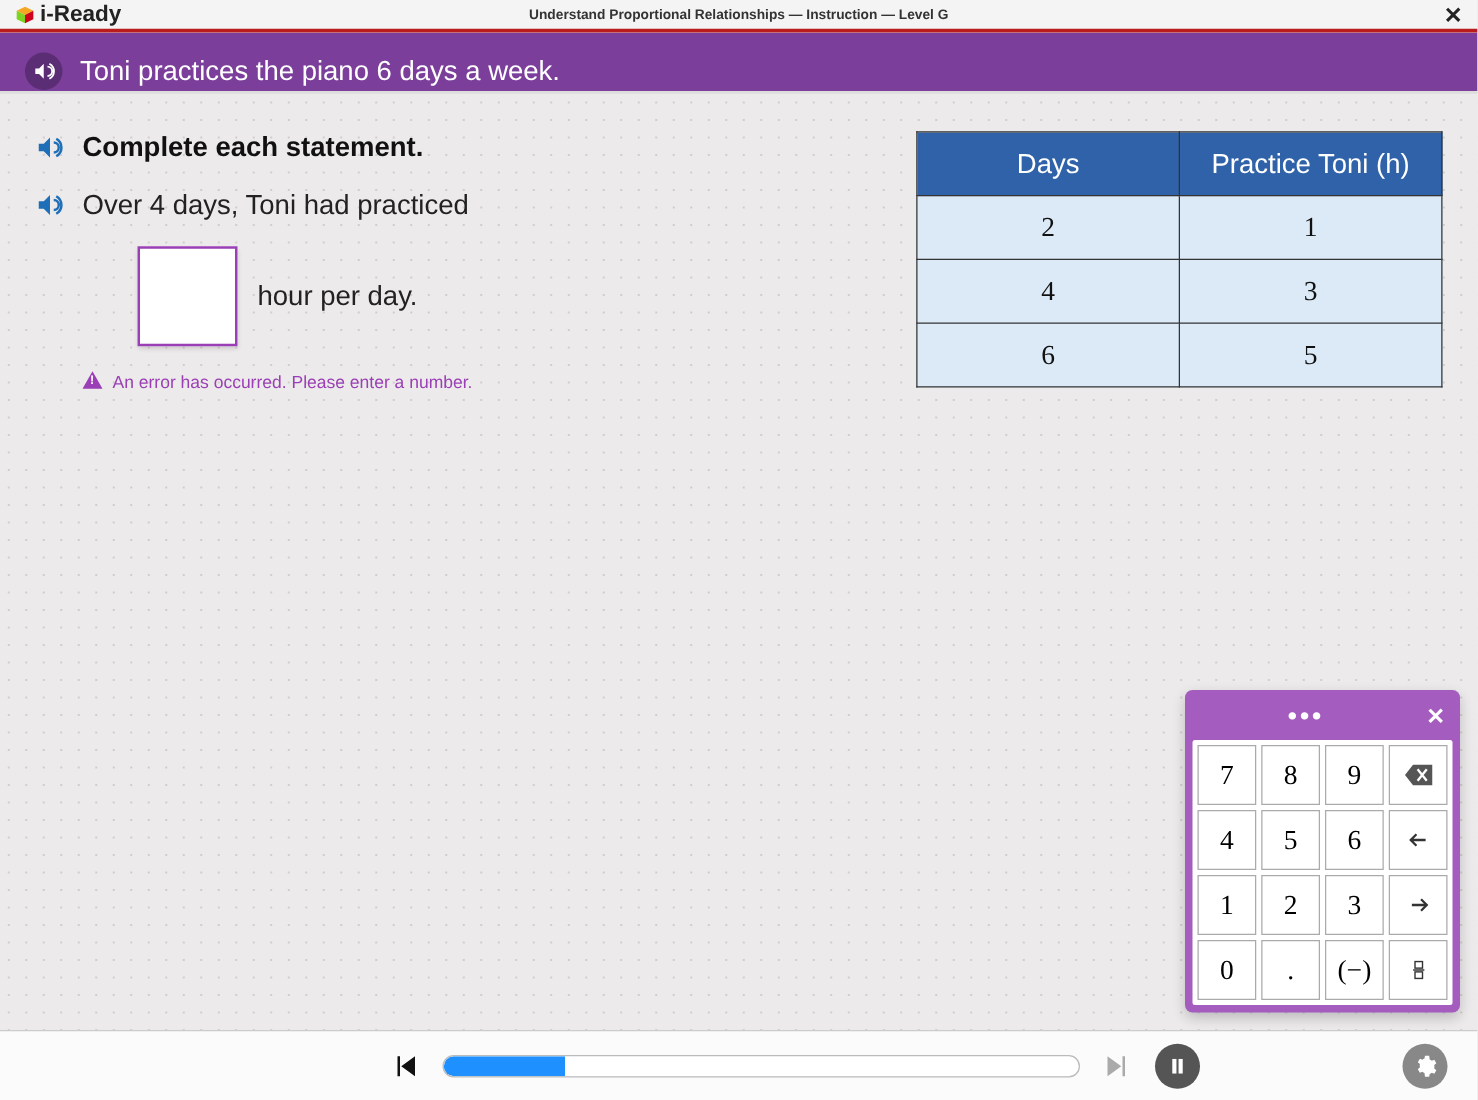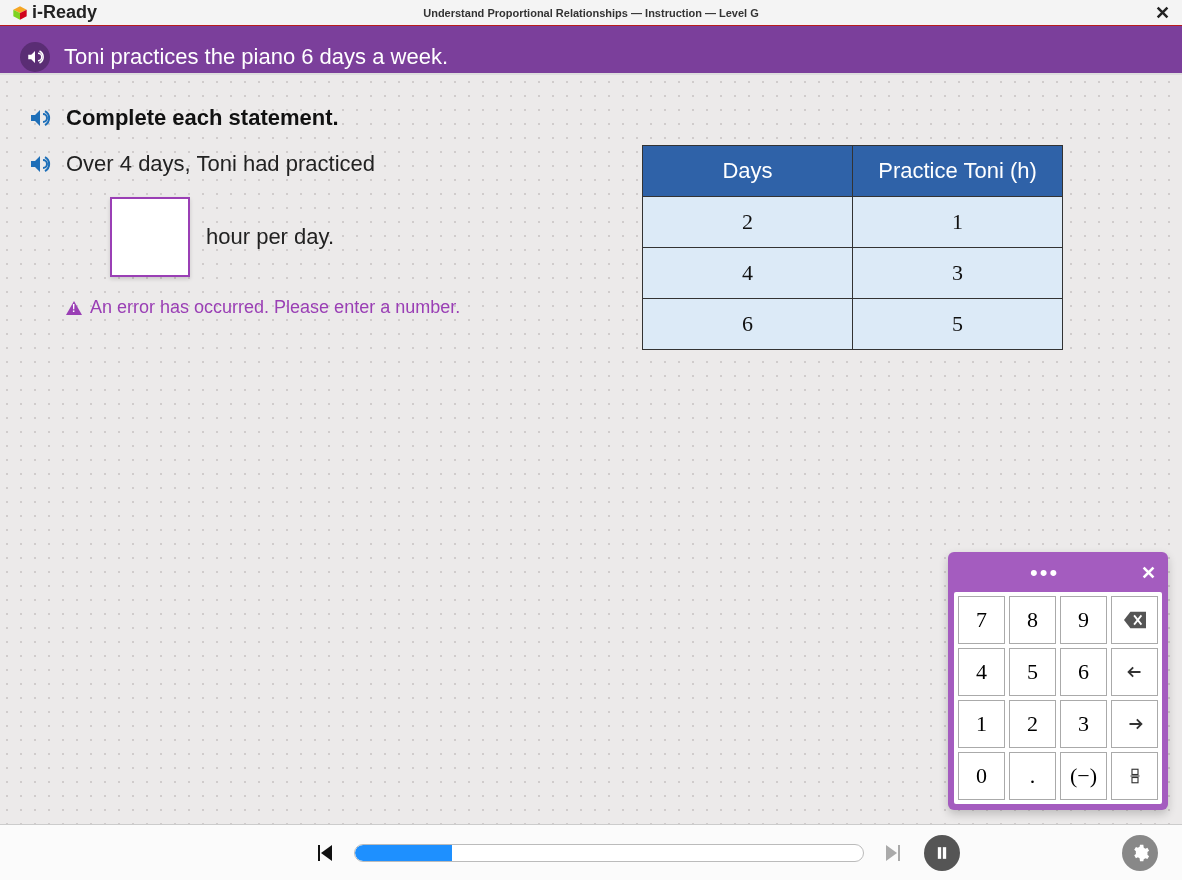--- a/index.html
+++ b/index.html
@@ -1,20 +1,20 @@
 <!DOCTYPE html>
 <html><head>
 <meta charset="utf-8">
 <style>
   * { box-sizing: border-box; margin: 0; padding: 0; }
   html, body { width: 1182px; height: 880px; font-family: Arial, Helvetica, sans-serif; overflow: hidden; }
   body { display: flex; flex-direction: column; background: #f0f0f0; }
 
   
-  .topbar { height: 26px; display: flex; align-items: center; background: #f4f4f4; border-bottom: 1px solid #b91c1c; position: relative; padding: 0 12px; }
+  .topbar { height: 26px; display: flex; align-items: center; background: #f4f4f4; border-bottom: 3px solid #b91c1c; position: relative; padding: 0 12px; }
   .logo { display: flex; align-items: center; font-weight: bold; font-size: 18px; color: #222; gap: 4px; }
   .logo-cube { width: 16px; height: 16px; position: relative; }
   .topbar-title { position: absolute; left: 0; right: 0; text-align: center; font-weight: 600; color: #333; font-size: 11px; pointer-events: none; }
   .topbar-close { margin-left: auto; font-size: 18px; font-weight: bold; cursor: pointer; color: #222; }
 
   
   .banner { background: #7b3f9b; color: #fff; display: flex; align-items: flex-start; padding: 14px 20px 0 20px; gap: 14px; font-size: 22px; line-height: 1.5; }
   .audio-btn { flex: 0 0 30px; width: 30px; height: 30px; border-radius: 50%; background: #5a2d74; display:flex; align-items:center; justify-content:center; cursor:pointer; margin-top:2px;}
   .audio-btn svg { width: 18px; height: 18px; fill: #fff; }
 
@@ -24,32 +24,32 @@
     position: relative;
     background-color: #eceaea;
     background-image: radial-gradient(circle, #d0cccc 1px, transparent 1px);
     background-size: 14px 14px;
     display: flex;
     padding: 30px 28px;
     gap: 24px;
     border-top: 2px solid #ddd;
   }
   .left-col { flex: 0 0 590px; }
-  .right-col { flex: 1; display:flex; justify-content:flex-start; align-items:flex-start;margin-top:40px; }
+  .right-col { flex: 1; display:flex; justify-content:flex-end; align-items:flex-start; }
 
   .statement-line { display:flex; align-items:center; gap:14px; margin-bottom: 20px; }
   .small-audio { width:24px; height:24px; display:flex; align-items:center; justify-content:center; cursor:pointer;}
   .small-audio svg { width:24px; height:24px; }
   .statement-bold { font-weight: 700; font-size: 22px; color:#111; }
   .statement-text { font-size: 22px; color:#222; }
 
   .answer-row { display:flex; align-items:center; gap:16px; margin-left:38px; margin-top:8px;padding-left:44px;}
   .answer-box { width: 80px; height: 80px; background:#fff; border:2px solid #9a3fb5; box-shadow: 0 2px 4px rgba(0,0,0,0.15); }
 
-  .error-line { display:flex; align-items:center; gap:8px; margin-left:38px; margin-top:20px; color:#9a3fb5; font-size:18px;}
+  .error-line { display:flex; align-items:flex-start; gap:8px; margin-left:38px; margin-top:20px; color:#9a3fb5; font-size:14px;}
   .warn-icon { width:0; height:0; border-left:8px solid transparent; border-right:8px solid transparent; border-bottom:14px solid #9a3fb5; position:relative;}
   .warn-icon::after { content:"!"; position:absolute; left:-2px; top:2px; color:#fff; font-size:10px; font-weight:bold;}
 
   
   .data-table { border-collapse: collapse; }
   .data-table th, .data-table td { border:1px solid #333; padding: 12px 0; text-align:center; font-size:22px; }
   .data-table th { background:#2f62a8; color:#fff; font-weight:500; width:210px; }
   .data-table td { background:#dceaf7; color:#111; font-family: Georgia, 'Times New Roman', serif; }
 
   

